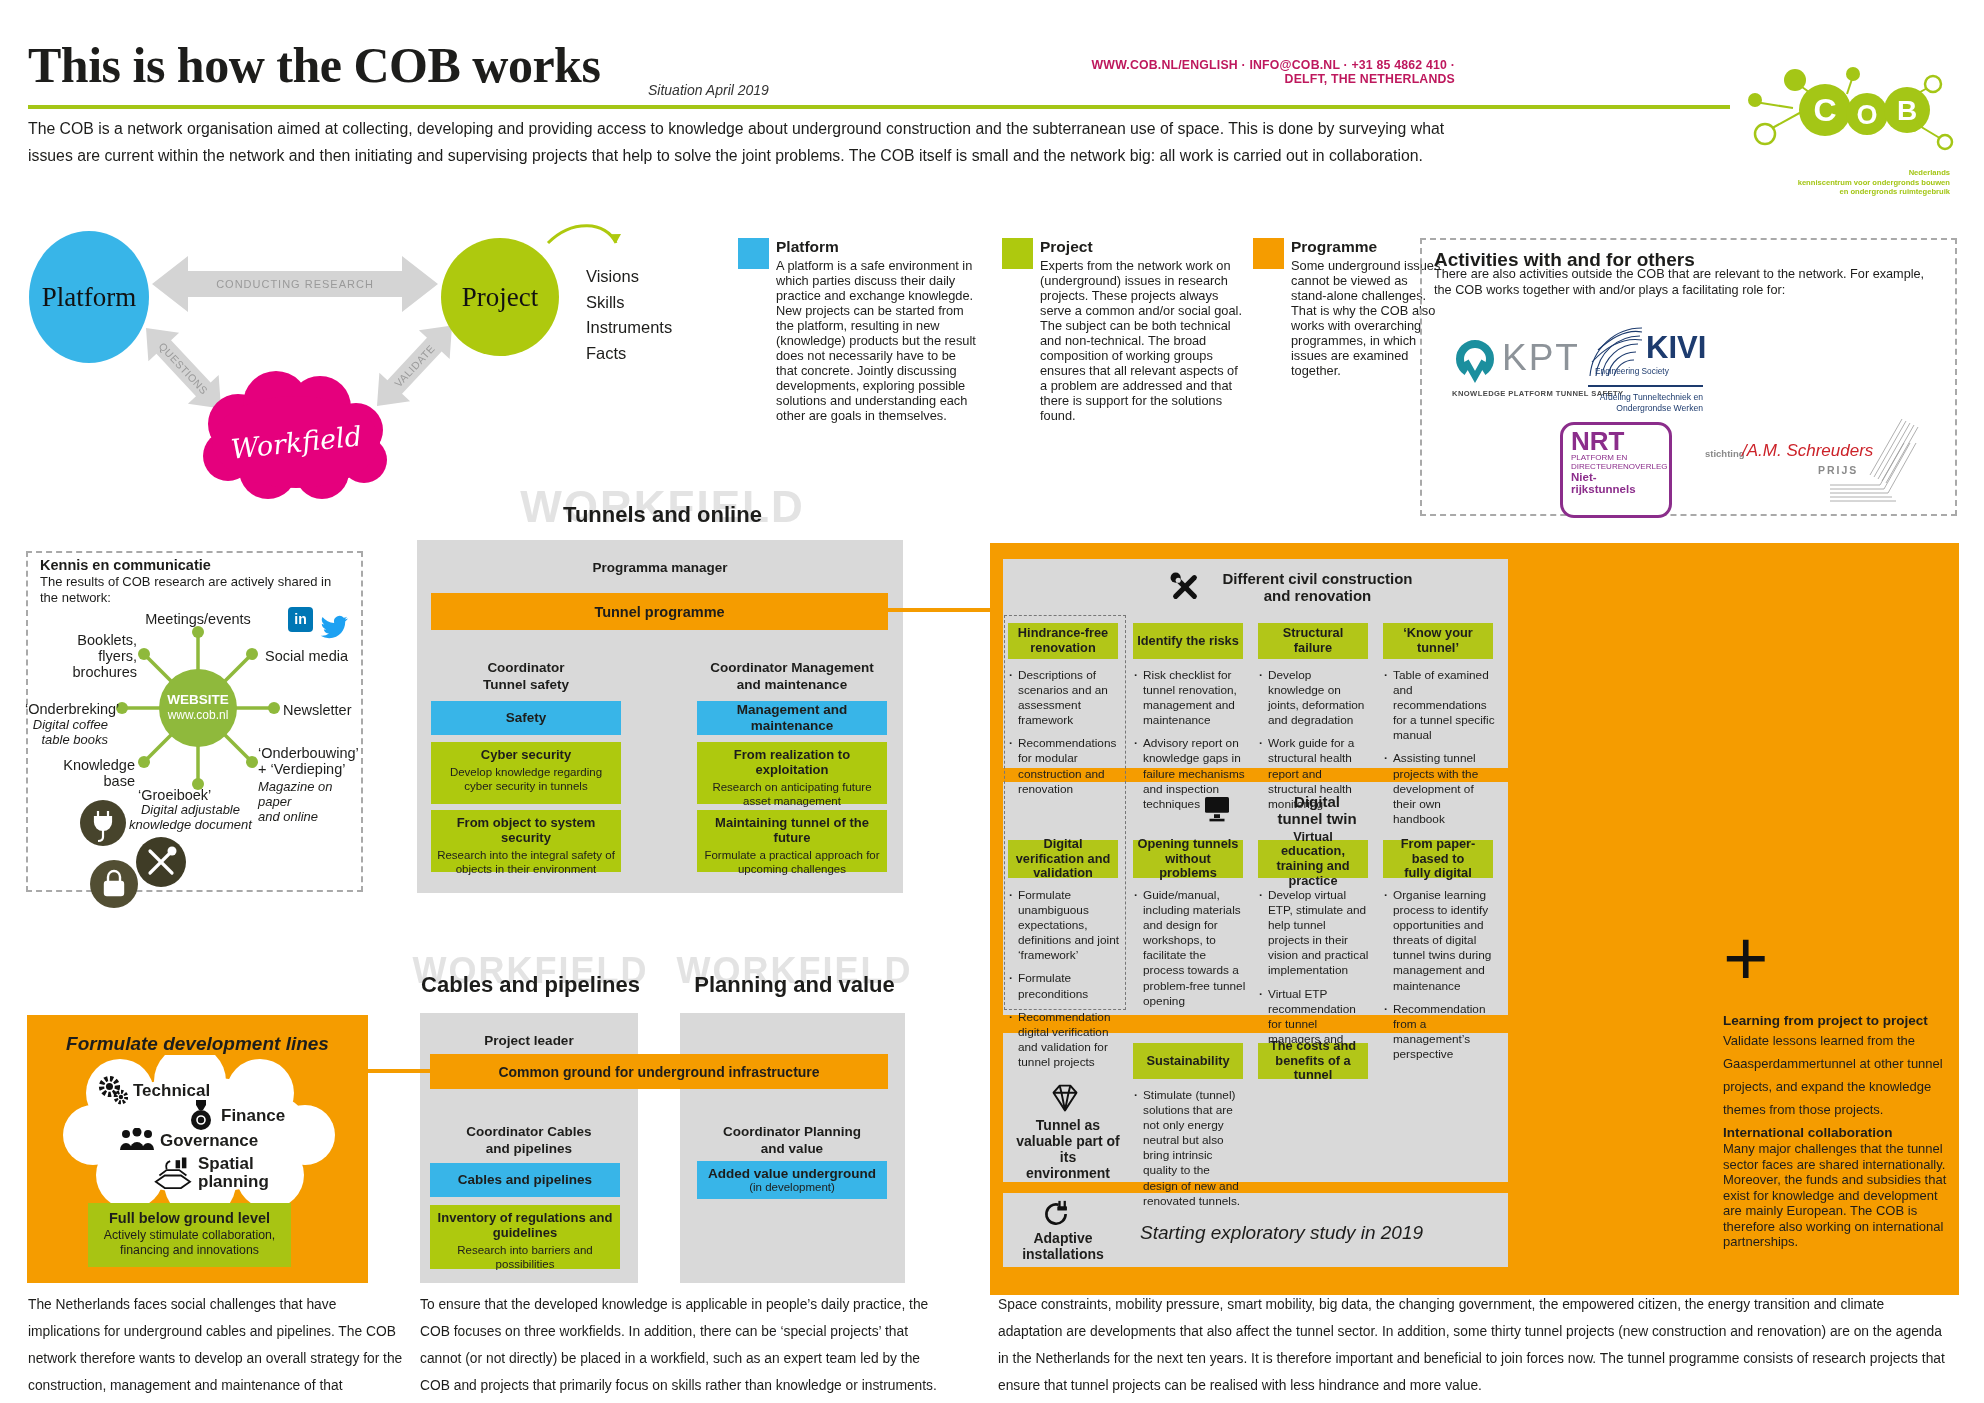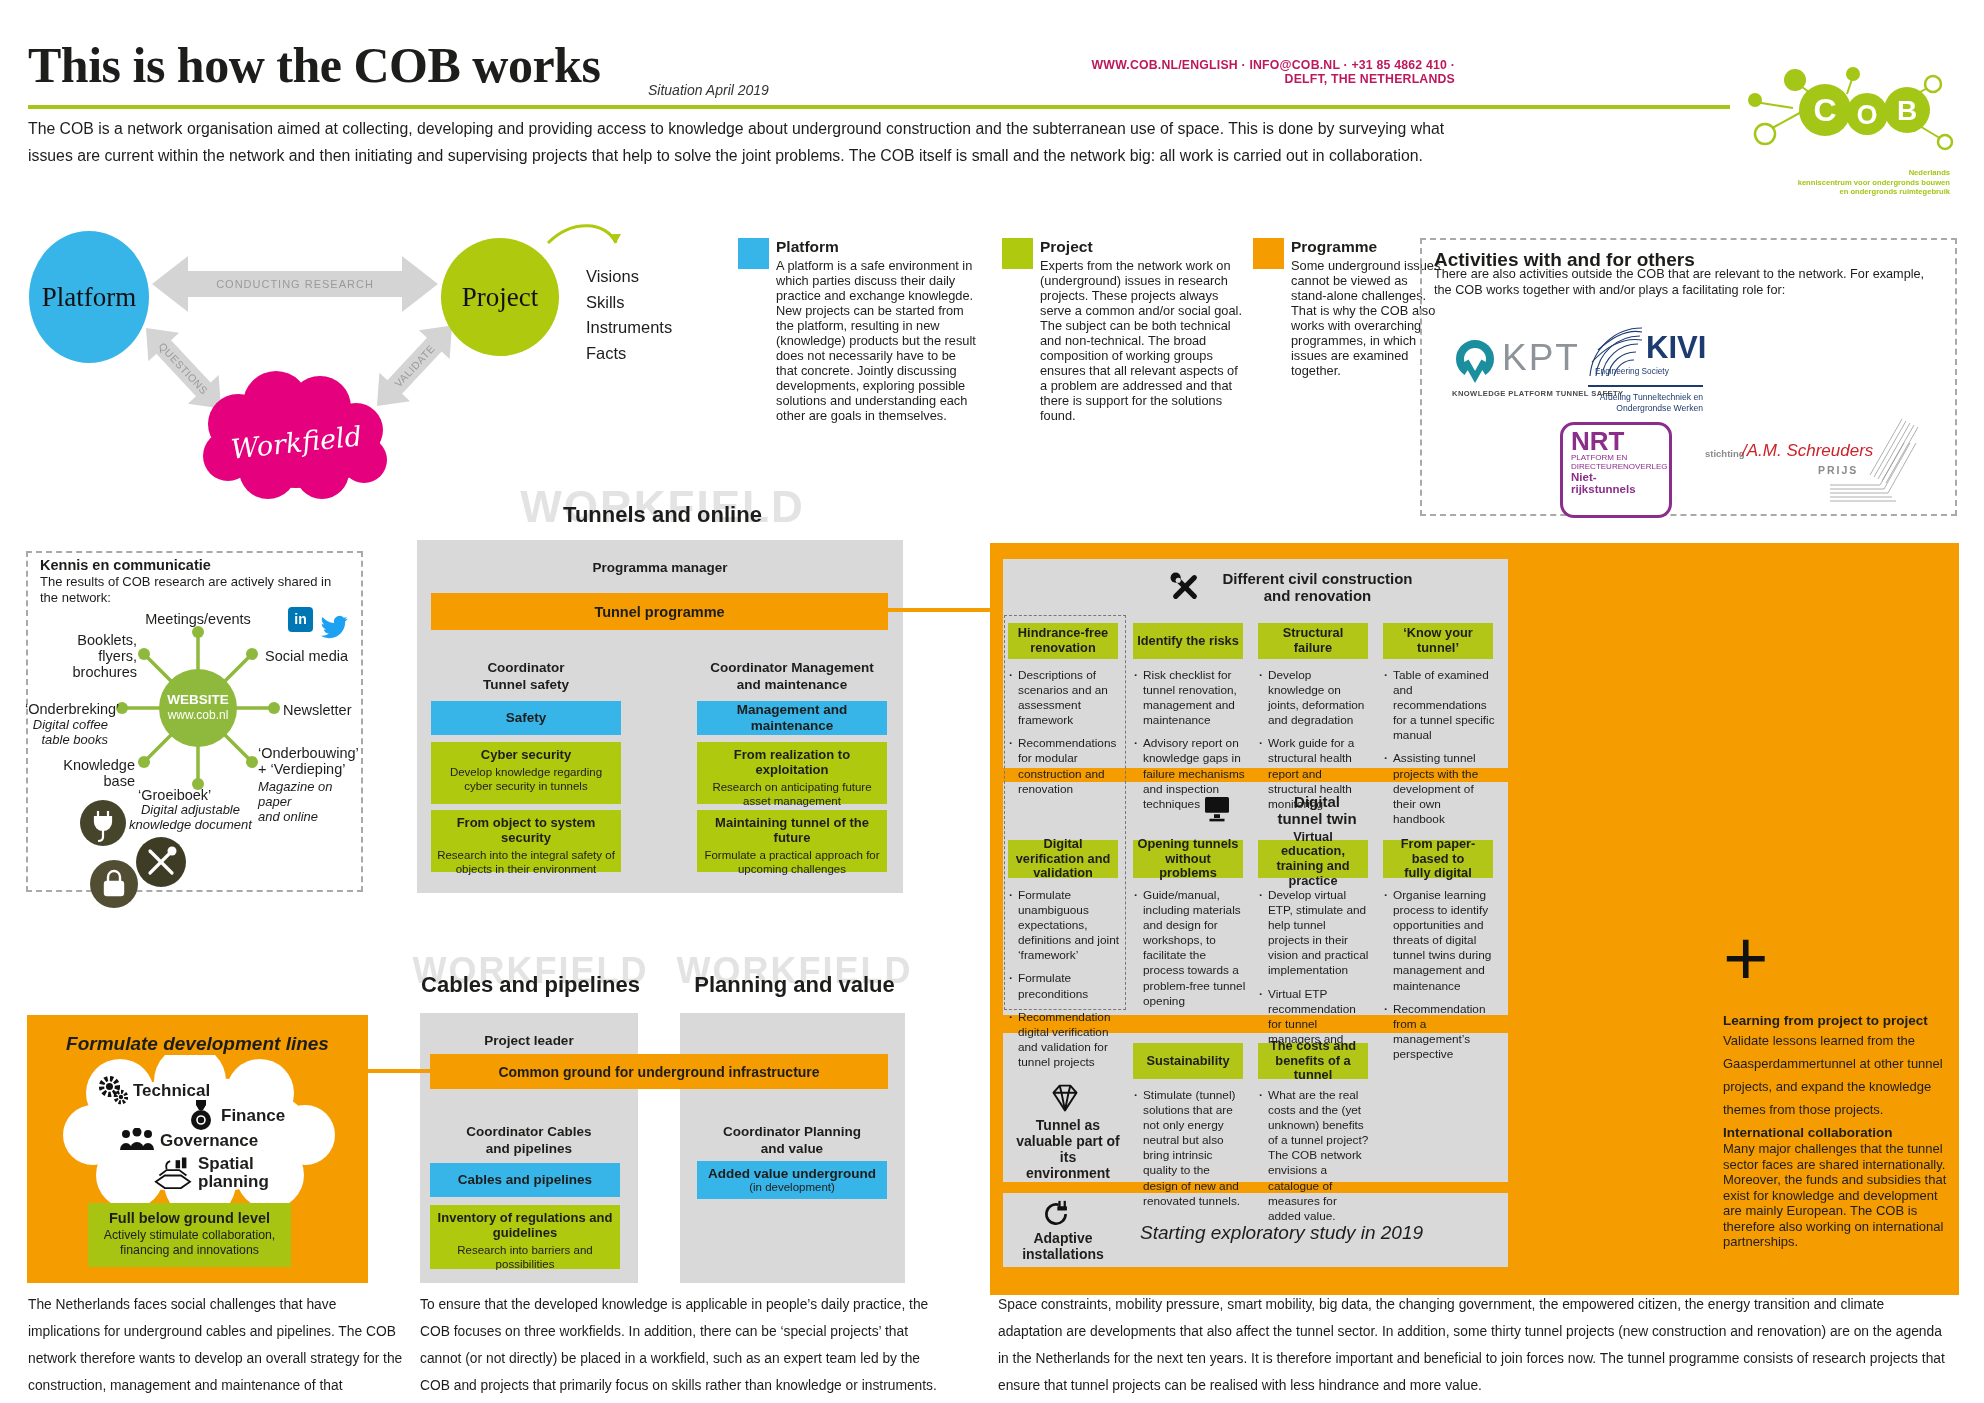--- a/index.html
+++ b/index.html
@@ -401,23 +401,20 @@
   <div class="a b c pre" style="left:1008px;top:1117px;width:120px;font-size:14px;line-height:16px;">Tunnel as
 valuable part of its
 environment</div>
 
   <div class="a ghead" style="left:1133px;top:1043px;width:110px;height:36px;">Sustainability</div>
   <div class="a" style="left:1133px;top:1088px;width:114px;">
     <div class="bullet">Stimulate (tunnel) solutions that are not only energy neutral but also bring intrinsic quality to the design of new and renovated tunnels.</div>
   </div>
   <div class="a ghead" style="left:1258px;top:1043px;width:110px;height:36px;">The costs and
 benefits of a tunnel</div>
-  <div class="a" style="left:1258px;top:1088px;width:112px;">
-    <div class="bullet">What are the real costs and the (yet unknown) benefits of a tunnel project? The COB network envisions a catalogue of measures for added value.</div>
-  </div>
 
   <svg class="a" style="left:1042px;top:1200px;" width="28" height="28" viewBox="0 0 32 32">
     <path d="M27 16 a11 11 0 1 1 -8 -10.5" stroke="#111" stroke-width="3" fill="none"></path>
     <g stroke="#111" stroke-width="2.6">
         <line x1="20" y1="1" x2="20" y2="8"></line>
         <line x1="26" y1="1" x2="26" y2="8"></line>
       </g>
     <rect x="17.5" y="7" width="11" height="5" rx="1" fill="#111"></rect>
   </svg>
   <div class="a b c pre" style="left:1008px;top:1230px;width:110px;font-size:14px;line-height:16px;">Adaptive

